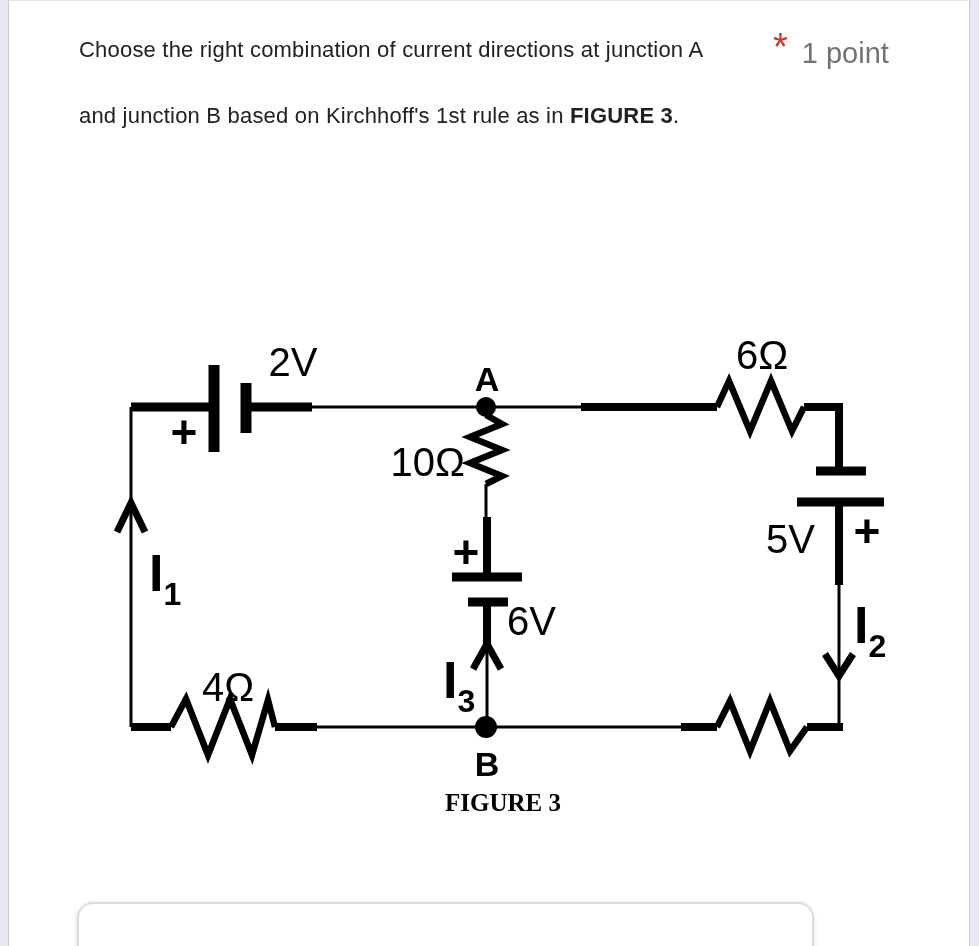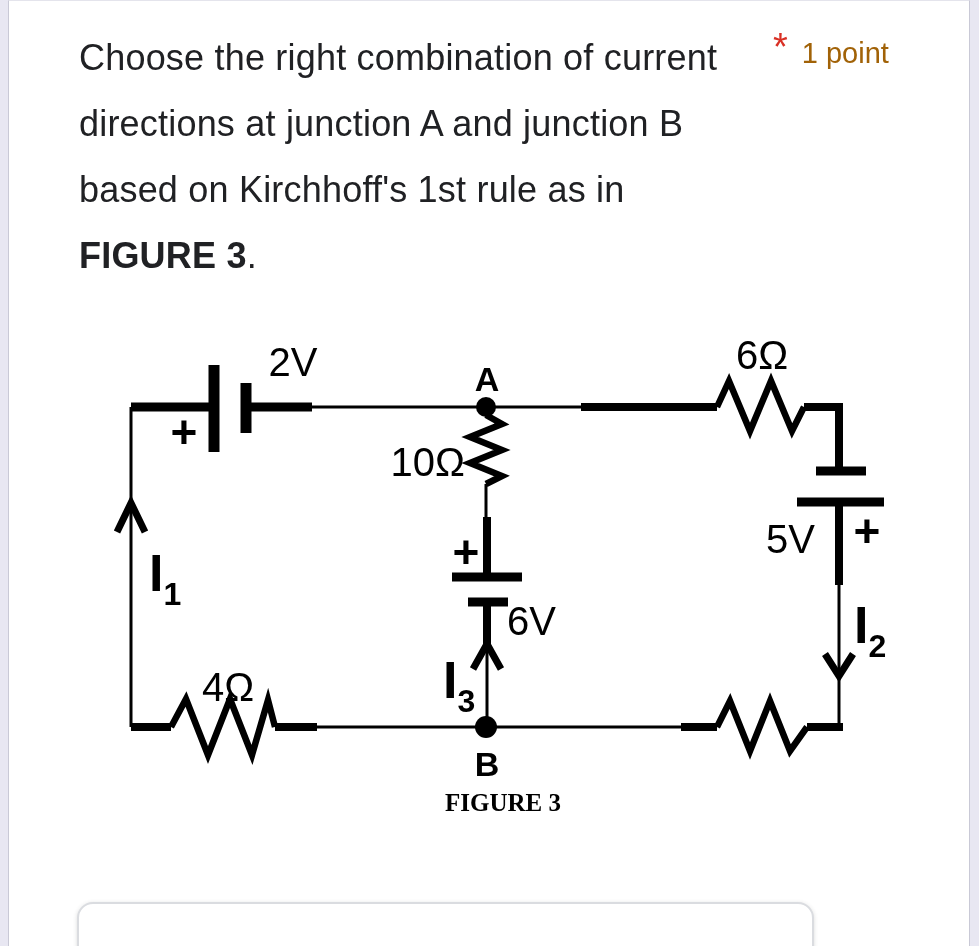--- a/index.html
+++ b/index.html
@@ -18,42 +18,42 @@
     left:8px;top:0;
     width:962px;height:946px;
     background:#ffffff;
     border-left:1px solid #c9c9d6;
     border-right:1px solid #c9c9d6;
     border-top:1px solid #e4e4ec;
     box-sizing:border-box;
   }
   .question-text{
     position:absolute;
-    left:70px;top:24px;
+    left:70px;top:16px;
     width:660px;
-    font-size:36px;
+    font-size:22px;
     line-height:66px;
     color:#202124;
     letter-spacing:0.2px;
   }
   .question-text .bold{font-weight:bold;}
   .points-row{
     position:absolute;
     left:764px;top:28px;
     display:flex;
     align-items:flex-start;
   }
   .required-asterisk{
     color:#d93025;
     font-size:38px;
     line-height:36px;
     font-weight:400;
   }
   .points-label{
-    color:#a16207;
+    color:#737373;
     font-size:29px;
     line-height:36px;
     margin-left:14px;
     margin-top:6px;
   }
   .circuit-wrap{
     position:absolute;
     left:90px;top:314px;
     width:820px;height:510px;
   }

